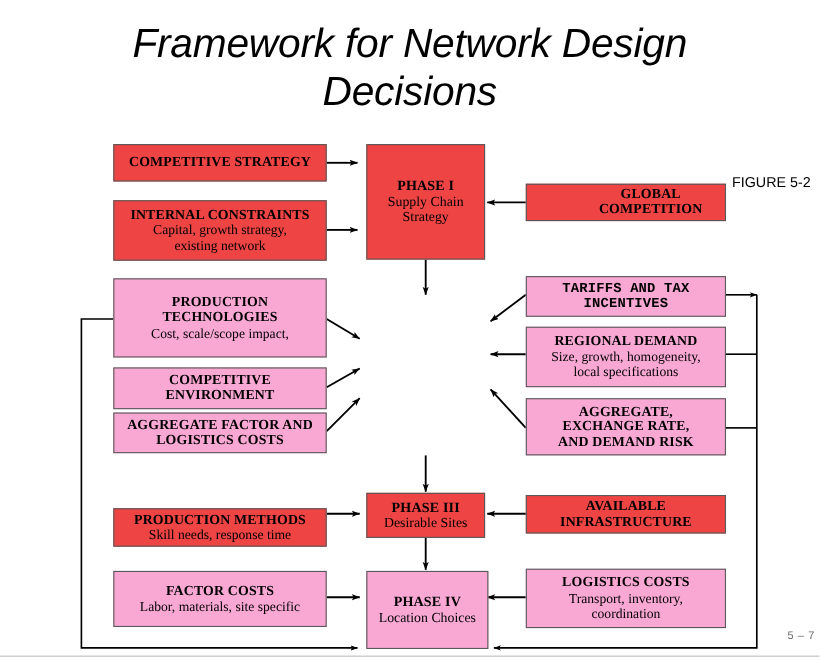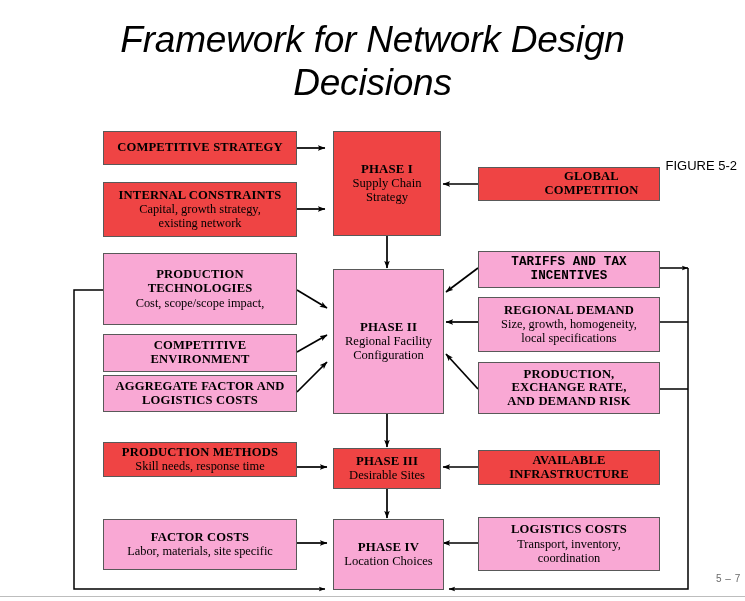--- a/index.html
+++ b/index.html
@@ -160,57 +160,52 @@
     <div class="sub">Strategy</div>
   </div>
 
   <div class="box shaded" style="left:478px;top:167px;width:182px;height:34px;padding-left:48px;">
     <div class="ttl">GLOBAL COMPETITION</div>
   </div>
 
   <div class="box" style="left:103px;top:253px;width:194px;height:72px;">
     <div class="ttl">PRODUCTION</div>
     <div class="ttl">TECHNOLOGIES</div>
-    <div class="sub">Cost, scope/scope impact,</div>
+    <div class="sub">Cost, scale/scope impact,</div>
   </div>
 
   <div class="box" style="left:103px;top:334px;width:194px;height:38px;">
     <div class="ttl">COMPETITIVE</div>
     <div class="ttl">ENVIRONMENT</div>
   </div>
 
   <div class="box" style="left:103px;top:375px;width:194px;height:37px;">
     <div class="ttl">AGGREGATE FACTOR AND</div>
     <div class="ttl">LOGISTICS COSTS</div>
   </div>
 
-  <div class="box phase" style="left:333px;top:269px;width:111px;height:145px;">
-    <div class="ttl">PHASE II</div>
-    <div class="sub">Regional Facility</div>
-    <div class="sub">Configuration</div>
-  </div>
 
   <div class="box" style="left:478px;top:251px;width:182px;height:37px;font-family:Liberation Mono, monospace;">
     <div class="ttl">TARIFFS AND TAX</div>
     <div class="ttl">INCENTIVES</div>
   </div>
 
   <div class="box" style="left:478px;top:297px;width:182px;height:55px;">
     <div class="ttl">REGIONAL DEMAND</div>
     <div class="sub">Size, growth, homogeneity,</div>
     <div class="sub">local specifications</div>
   </div>
 
   <div class="box" style="left:478px;top:362px;width:182px;height:52px;">
-    <div class="ttl">PRODUCTION,</div>
+    <div class="ttl">AGGREGATE,</div>
     <div class="ttl">EXCHANGE RATE,</div>
     <div class="ttl">AND DEMAND RISK</div>
   </div>
 
-  <div class="box shaded" style="left:103px;top:442px;width:194px;height:35px;justify-content:center;">
+  <div class="box shaded" style="left:103px;top:462px;width:194px;height:35px;justify-content:center;">
     <div class="ttl">PRODUCTION METHODS</div>
     <div class="sub">Skill needs, response time</div>
   </div>
 
   <div class="box shaded phase" style="left:333px;top:448px;width:108px;height:41px;text-align:center;">
     <div class="ttl">PHASE III</div>
     <div class="sub">Desirable Sites</div>
   </div>
 
   <div class="box shaded" style="left:478px;top:450px;width:182px;height:35px;">

